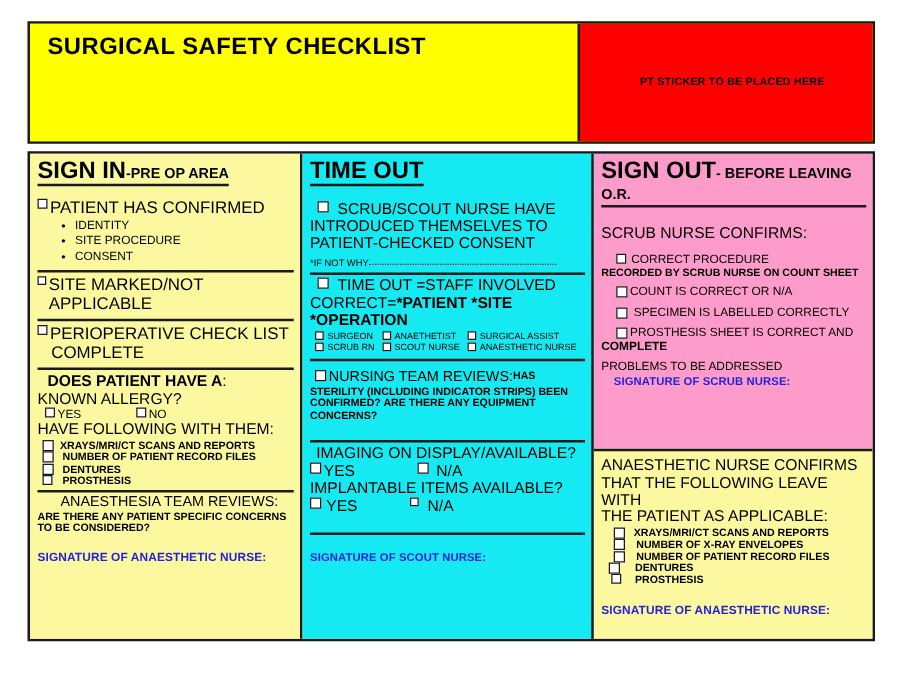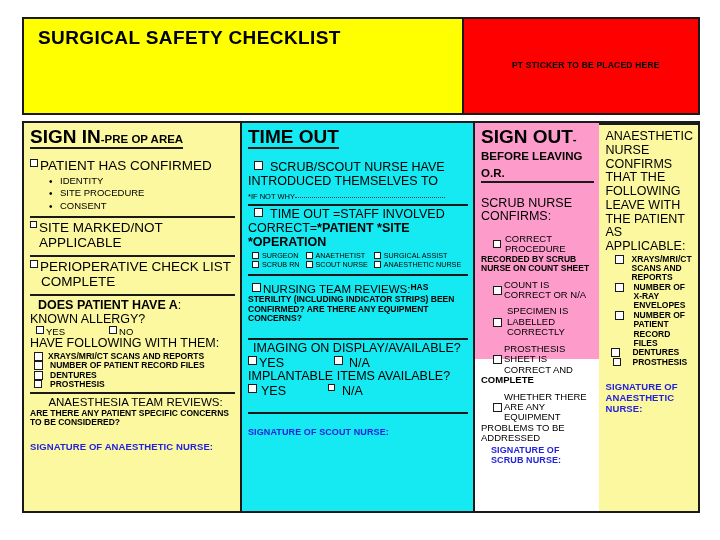--- a/index.html
+++ b/index.html
@@ -85,21 +85,21 @@
   .col-timeout {
     width: 233px;
     background: #15e9f1;
     border-right: 2px solid #1a1a1a;
     padding: 4px 5px 0 6px;
   }
   .col-signout {
     flex: 1;
     padding: 0;
     display: flex;
-    flex-direction: row;
+    flex-direction: column;
   }
   .signout-top {
     background: #fd9ccb;
     padding: 4px 5px 0 6px;
     height: 236px;
     box-sizing: border-box;
     position: relative;
   }
   .signout-bottom {
     background: #fcf8a0;
@@ -146,21 +146,21 @@
   }
   .cb.sm { width: 7px; height: 7px; }
   .cb.lg { width: 9px; height: 9px; }
 
   .line { line-height: 1.1; }
   .row { display: flex; align-items: flex-start; }
 
   .t14 { font-size: 13.5px; }
   .t13 { font-size: 12.5px; }
   .t12 { font-size: 11.5px; }
-  .t10 { font-size: 9.5px; align-items: center; }
+  .t10 { font-size: 9.5px; }
   .t9  { font-size: 8.5px; font-weight: bold; }
   .t8  { font-size: 7.5px; }
   .bold { font-weight: bold; }
 
   ul.bullets {
     margin: 1px 0 0 0;
     padding-left: 30px;
     list-style: none;
   }
   ul.bullets li {
@@ -302,20 +302,21 @@
         <span class="sec-head"><span class="big">TIME OUT</span></span>
       </div>
 
       <div style="height:9px"></div>
 
       <div class="row t13 line" style="padding-left:6px">
         <span class="cb lg"></span>
         <span style="padding-left:5px">SCRUB/SCOUT NURSE HAVE</span>
       </div>
       <div class="t13 line">INTRODUCED THEMSELVES TO</div>
+      <div class="t13 line">PATIENT-CHECKED CONSENT</div>
 
       <div class="t8" style="margin-top:1px">
         <span>*IF NOT WHY</span><span class="dots"></span>
       </div>
 
       <hr class="rule-thin">
 
       <div class="row t13 line" style="padding-left:6px">
         <span class="cb lg"></span>
         <span style="padding-left:5px">TIME OUT =STAFF INVOLVED</span>
@@ -430,24 +431,20 @@
         <div style="height:6px"></div>
 
         <div class="row t10 line" style="padding-left:12px">
           <span class="cb lg"></span>
           <span>PROSTHESIS SHEET IS CORRECT AND</span>
         </div>
         <div class="t10 line bold">COMPLETE</div>
 
         <div style="height:6px"></div>
 
-        <div class="row t10 line" style="padding-left:12px">
-          <span class="cb lg"></span>
-          <span>WHETHER THERE ARE ANY EQUIPMENT</span>
-        </div>
         <div class="t10 line">PROBLEMS TO BE ADDRESSED</div>
 
         <div class="sig" style="padding-left:10px;margin-top:1px">SIGNATURE OF SCRUB NURSE:</div>
       </div>
 
       <div class="signout-bottom">
         <div class="t13 line">ANAESTHETIC NURSE CONFIRMS</div>
         <div class="t13 line">THAT THE FOLLOWING LEAVE WITH</div>
         <div class="t13 line">THE PATIENT AS APPLICABLE:</div>
 

